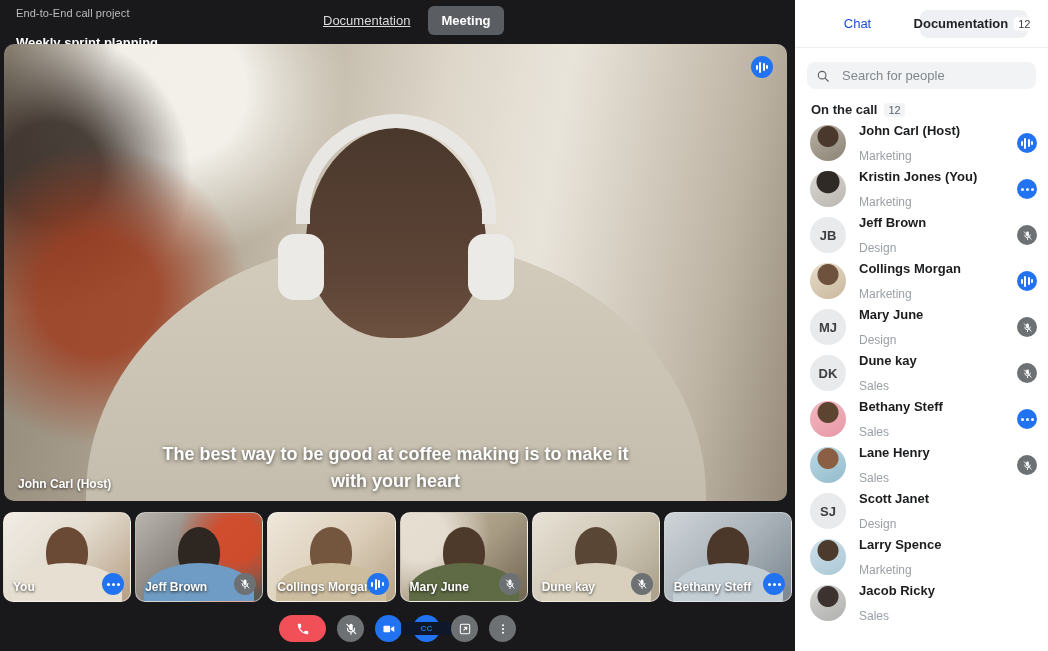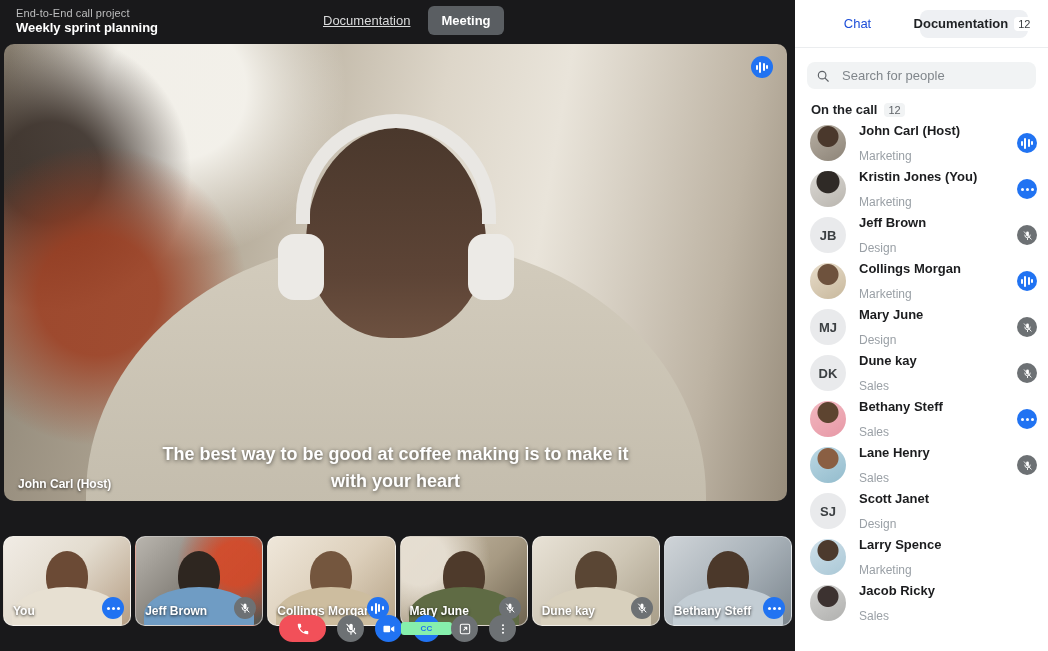--- a/index.html
+++ b/index.html
@@ -5,21 +5,21 @@
   * { box-sizing: border-box; margin: 0; padding: 0; }
   html,body { width:1048px; height:651px; overflow:hidden; background:#19191b;
               font-family:"Liberation Sans", sans-serif; }
   .app { display:flex; width:1048px; height:651px; }
 
   
   .main { position:relative; width:795px; height:651px; background:#19191b; flex:none; }
 
   .title-block { position:absolute; left:16px; top:7px; }
   .title-project { font-size:11px; color:#bcbdbe; letter-spacing:.1px; }
-  .title-meeting { font-size:13px; color:#fff; font-weight:bold; margin-top:1px; }
+  .title-meeting { font-size:13px; color:#fff; font-weight:bold; margin-top:16px; }
 
   .header-tabs { position:absolute; left:323px; top:5px; display:flex; align-items:center; gap:18px; height:30px; }
   .tab-doc { font-size:13px; color:#d9dadb; cursor:default;text-decoration:underline; }
   .tab-meeting { font-size:13px; color:#fff; font-weight:bold; background:#5a5e62; border-radius:6px; padding:7px 13px; }
 
   
   .stage { position:absolute; left:4px; top:44px; width:783px; height:457px; border-radius:10px; overflow:hidden;
     background:
       radial-gradient(circle at 12% 55%, rgba(158,61,32,.85) 0 60px, rgba(158,61,32,0) 150px),
       radial-gradient(circle at 6% 28%, rgba(58,48,42,.9) 0 50px, rgba(58,48,42,0) 140px),
@@ -34,42 +34,42 @@
     border:14px solid #e9e7e3; border-bottom:none; border-radius:110px 110px 0 0; }
   .earcup { position:absolute; top:190px; width:46px; height:66px; background:#eceae6; border-radius:16px; }
   .earcup.left { left:calc(50% - 118px); } .earcup.right { left:calc(50% + 72px); }
   .stage-speaking { position:absolute; top:12px; right:14px; }
   .stage-name { position:absolute; left:14px; bottom:10px; font-size:12px; font-weight:bold; color:#fff;
     text-shadow:0 1px 3px rgba(0,0,0,.7); }
   .captions { position:absolute; left:50%; bottom:6px; transform:translateX(-50%); width:480px; text-align:center;
     font-size:18px; line-height:27px; font-weight:bold; color:#fff; text-shadow:0 1px 4px rgba(0,0,0,.65); }
 
   
-  .thumbs { position:absolute; left:3px; top:536px; width:789px; display:flex; gap:4px; }
+  .thumbs { position:absolute; left:3px; top:512px; width:789px; display:flex; gap:4px; }
   .thumb { position:relative; flex:1; height:90px; border-radius:10px; overflow:hidden;
     border:1px solid rgba(255,255,255,.5); }
   .thumb-label { position:absolute; left:9px; bottom:7px; font-size:12px; font-weight:bold; color:#fff;
     text-shadow:0 1px 3px rgba(0,0,0,.8); }
   .thumb-badge { position:absolute; right:6px; bottom:6px; }
   .t-head { position:absolute; left:50%; top:14px; transform:translateX(-50%); width:42px; height:50px; border-radius:50% 50% 44% 44%; }
   .t-body { position:absolute; left:50%; bottom:-18px; transform:translateX(-50%); width:110px; height:56px; border-radius:50% 50% 0 0; }
   .bg-you      { background:linear-gradient(135deg,#f1ece5 0%,#e3dccf 45%,#b59d83 100%); }
   .bg-jeff     { background:radial-gradient(circle at 80% 30%, rgba(216,72,38,.9) 0 22px, rgba(216,72,38,0) 60px),
                  linear-gradient(135deg,#b9b5ae 0%,#87837c 45%,#55514b 100%); }
   .bg-collings { background:linear-gradient(135deg,#efe7da 0%,#ddd0bc 50%,#b7a488 100%); }
   .bg-mary     { background:radial-gradient(circle at 15% 25%, rgba(233,226,214,.9) 0 26px, rgba(233,226,214,0) 70px),
                  linear-gradient(135deg,#c9bda9 0%,#a79a83 55%,#6f6450 100%); }
   .bg-dune     { background:linear-gradient(135deg,#e8e2d6 0%,#cfc7b6 50%,#a89e89 100%); }
   .bg-bethany  { background:linear-gradient(135deg,#cfd4d8 0%,#aab3ba 50%,#7b858d 100%); }
 
   
   .controls { position:absolute; left:0; right:0; bottom:9px; display:flex; justify-content:center; align-items:center; gap:11px; }
   .ctl { width:27px; height:27px; border-radius:50%; background:#494d52; display:flex; align-items:center; justify-content:center; cursor:pointer; }
   .ctl.end { width:47px; border-radius:15px; }
-  .cc-box { background:#86efac; border-radius:3px; font-size:8px; font-weight:bold; color:#2173f2; padding:2px 19px; letter-spacing:.3px; }
+  .cc-box { background:#0f172a; border-radius:3px; font-size:8px; font-weight:bold; color:#2173f2; padding:2px 19px; letter-spacing:.3px; }
 
   
   .sidebar { width:253px; height:651px; background:#fff; flex:none; }
   .side-tabs { height:48px; display:flex; align-items:center; border-bottom:1px solid #ebedef; padding-right:20px; }
   .tab-chat { flex:1; text-align:center; font-size:13px; color:#1d4ed8; cursor:pointer; }
   .tab-participants { width:108px; height:28px; background:#eef0f3; border-radius:8px; display:flex; align-items:center;
     justify-content:center; gap:6px; font-size:13px; font-weight:bold; color:#1f2124; cursor:pointer; }
   .pill-badge { background:#fff; border-radius:4px; padding:1px 4px; font-size:11px; font-weight:normal; color:#3c4043; }
 
   .search { margin:14px 12px 6px; height:27px; background:#f1f3f4; border-radius:8px; display:flex; align-items:center; padding:0 9px; gap:12px; }

